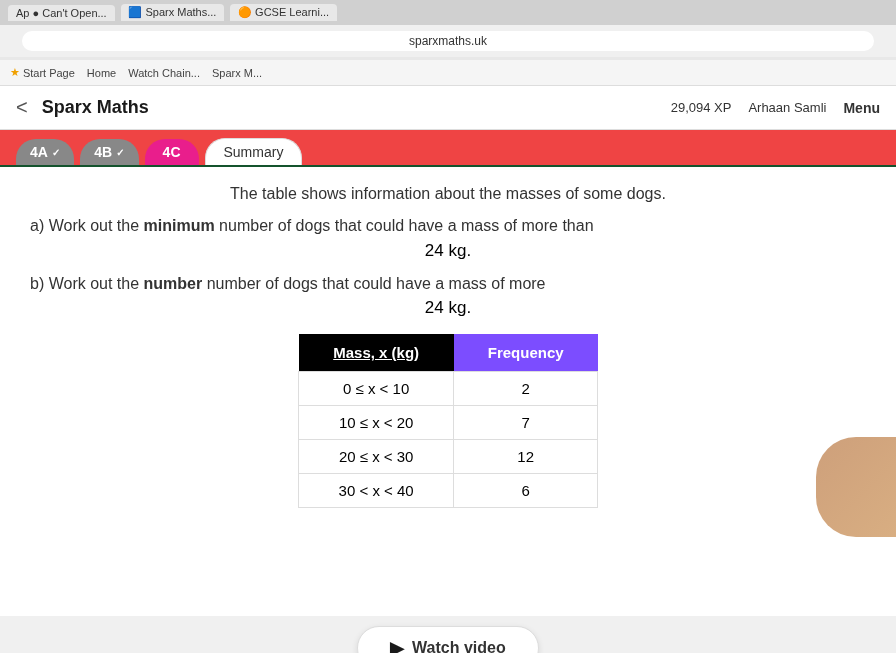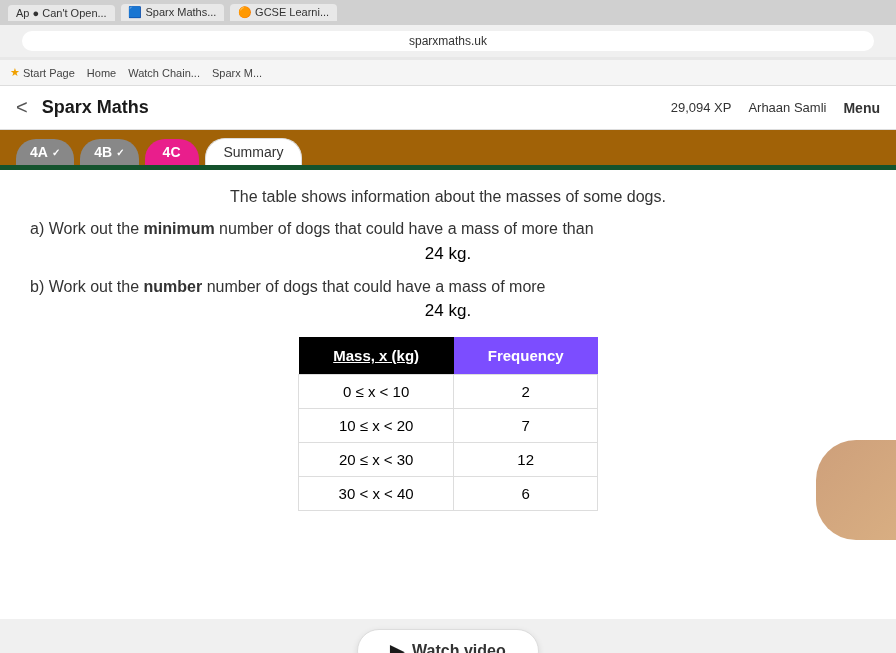--- a/index.html
+++ b/index.html
@@ -102,26 +102,26 @@
     .header-right {
       display: flex;
       align-items: center;
       gap: 17px;
       font-size: 13px;
       color: #333;
     }
 
     
     .tab-nav {
-      background: #a16207;
+      background: #ef4444;
       padding: 8px 16px 0 16px;
       display: flex;
       align-items: flex-end;
       gap: 6px;
-      border-bottom: 5px solid #14532d;
+      border-bottom: 2px solid #14532d;
     }
     .tab-pill {
       display: flex;
       align-items: center;
       gap: 4px;
       background: #888;
       color: white;
       border-radius: 20px 20px 0 0;
       padding: 5px 14px;
       font-size: 14px;

